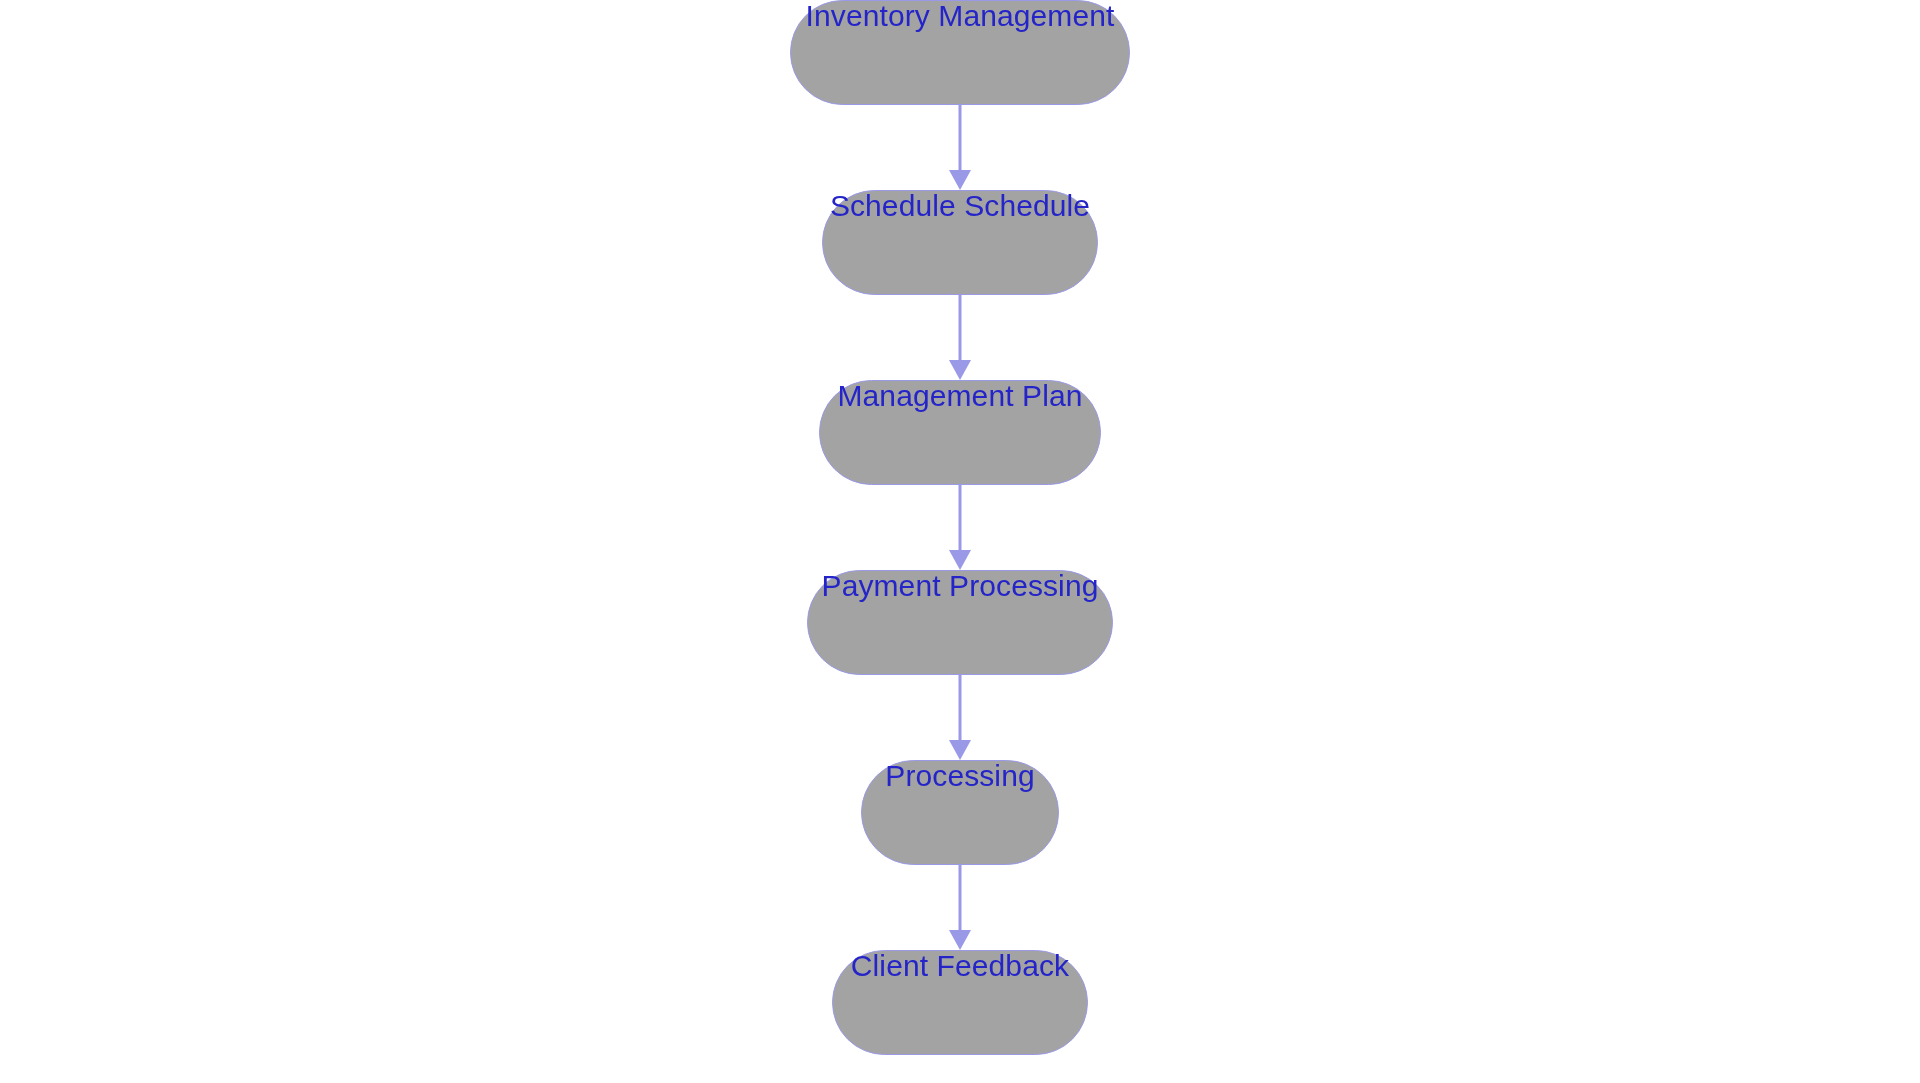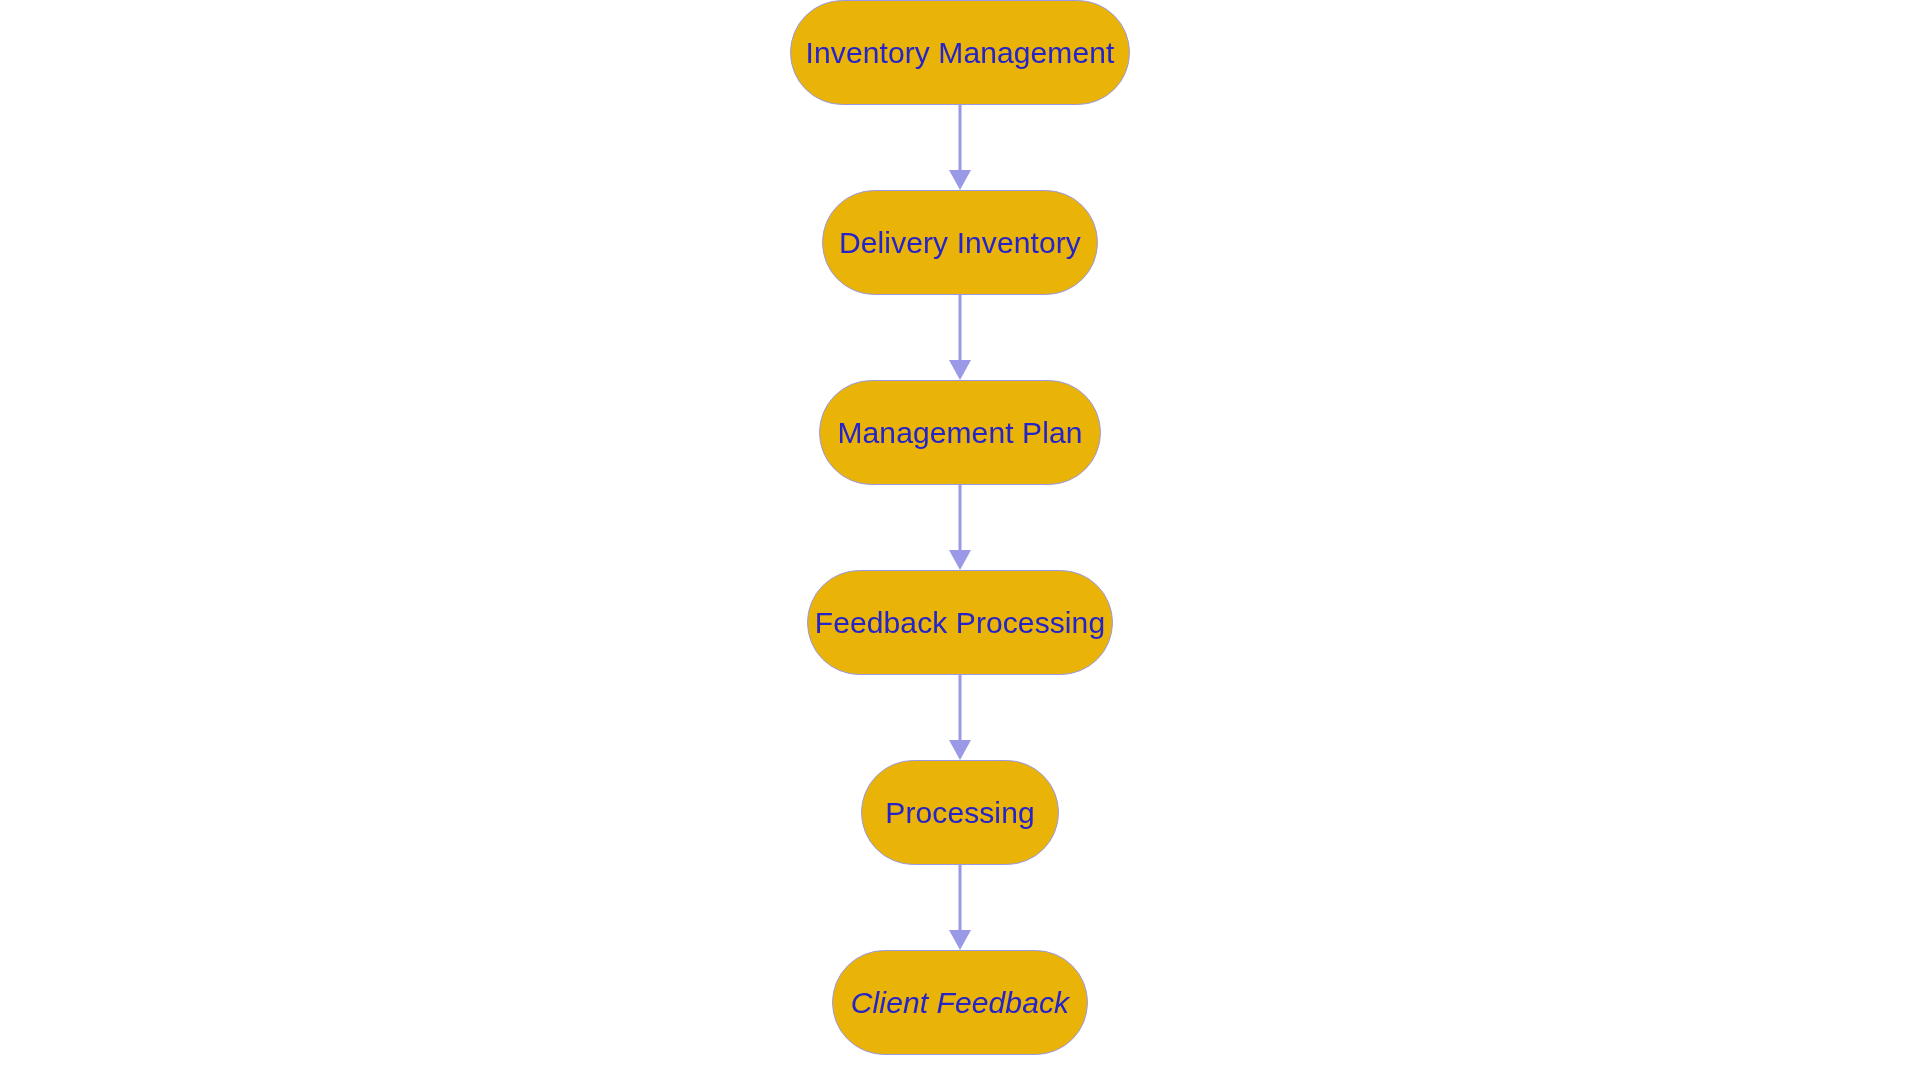--- a/index.html
+++ b/index.html
@@ -29,24 +29,24 @@
     height: 1083px;
     display: flex;
     flex-direction: column;
     align-items: center;
   }
 
   .flow-node {
     box-sizing: border-box;
     height: 105px;
     border-radius: 52.5px;
-    background: #eab308;
+    background: #a3a3a3;
     border: 1.4px solid #9999e8;
     display: flex;
-    align-items: center;
+    align-items: flex-start;
     justify-content: center;
     flex: 0 0 auto;
   }
 
   .flow-node-label {
     color: #2424c8;
     font-size: 30px;
     font-family: "Liberation Sans", sans-serif;
     font-weight: 400;
     letter-spacing: 0.1px;
@@ -84,57 +84,57 @@
     border-right: 11px solid transparent;
     border-top: 20px solid #9999e8;
   }
 
   
   .w-n0 { width: 340px; }
   .w-n1 { width: 276px; }
   .w-n2 { width: 282px; }
   .w-n3 { width: 306px; }
   .w-n4 { width: 198px; }
-  .w-n5 { width: 256px; font-style: italic; }
+  .w-n5 { width: 256px; }
 </style>
 </head>
 <body>
 
 <div id="flowchart-canvas">
   <div class="flow-column">
 
     <div class="flow-node w-n0">
       <span class="flow-node-label">Inventory Management</span>
     </div>
 
     <div class="flow-connector">
       <span class="connector-line"></span>
       <span class="connector-arrowhead"></span>
     </div>
 
     <div class="flow-node w-n1">
-      <span class="flow-node-label">Delivery Inventory</span>
+      <span class="flow-node-label">Schedule Schedule</span>
     </div>
 
     <div class="flow-connector">
       <span class="connector-line"></span>
       <span class="connector-arrowhead"></span>
     </div>
 
     <div class="flow-node w-n2">
       <span class="flow-node-label">Management Plan</span>
     </div>
 
     <div class="flow-connector">
       <span class="connector-line"></span>
       <span class="connector-arrowhead"></span>
     </div>
 
     <div class="flow-node w-n3">
-      <span class="flow-node-label">Feedback Processing</span>
+      <span class="flow-node-label">Payment Processing</span>
     </div>
 
     <div class="flow-connector">
       <span class="connector-line"></span>
       <span class="connector-arrowhead"></span>
     </div>
 
     <div class="flow-node w-n4">
       <span class="flow-node-label">Processing</span>
     </div>

